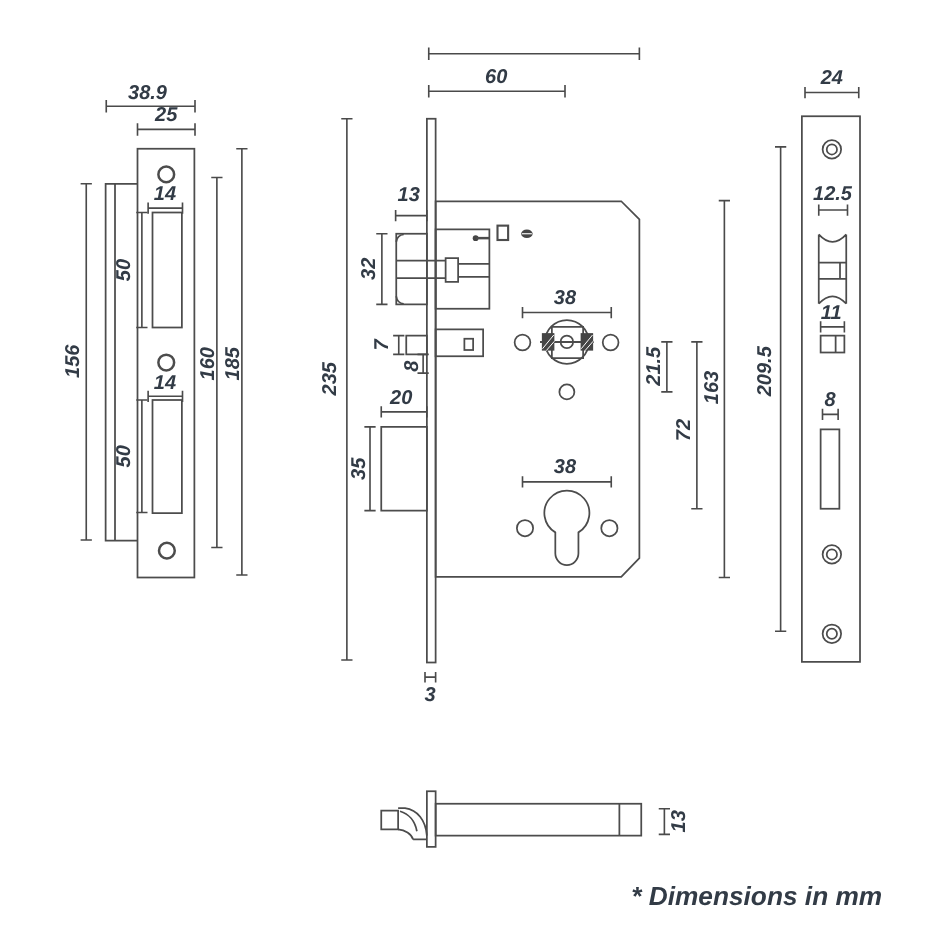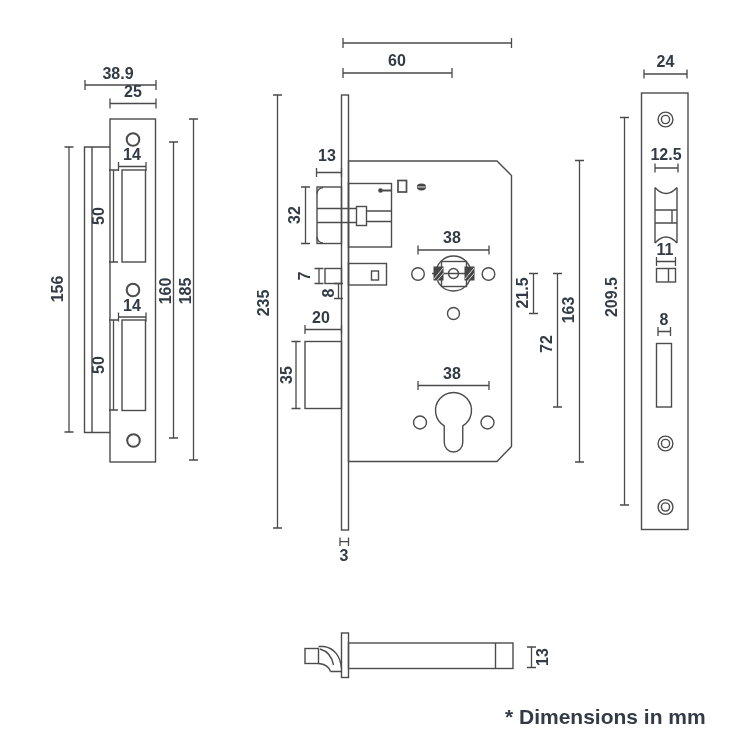--- a/index.html
+++ b/index.html
@@ -1,16 +1,16 @@
 <!DOCTYPE html>
 <html><head>
 <meta charset="utf-8">
 <style>
   html,body{margin:0;padding:0;background:#ffffff;}
-  .stage{width:750px;height:750px;position:relative;background:#fff;overflow:hidden;}
+  .stage{width:750px;height:750px;position:relative;background:#fff;overflow:hidden;font-style:italic;}
   svg{display:block;}
   .ln{stroke:#4c4c4c;stroke-width:1.4;fill:none;stroke-linecap:butt;}
   .ln2{stroke:#4c4c4c;stroke-width:2;fill:none;}
   .dimln{stroke:#4a4a4a;stroke-width:1.3;fill:none;}
   text{font-family:"Liberation Sans","DejaVu Sans",sans-serif;fill:#323b46;}
   .dim{font-size:16px;font-weight:600;text-anchor:middle;}
   .foot{font-size:21px;font-weight:600;text-anchor:start;}
   .dark{fill:#454545;stroke:none;}
 </style>
 </head>

